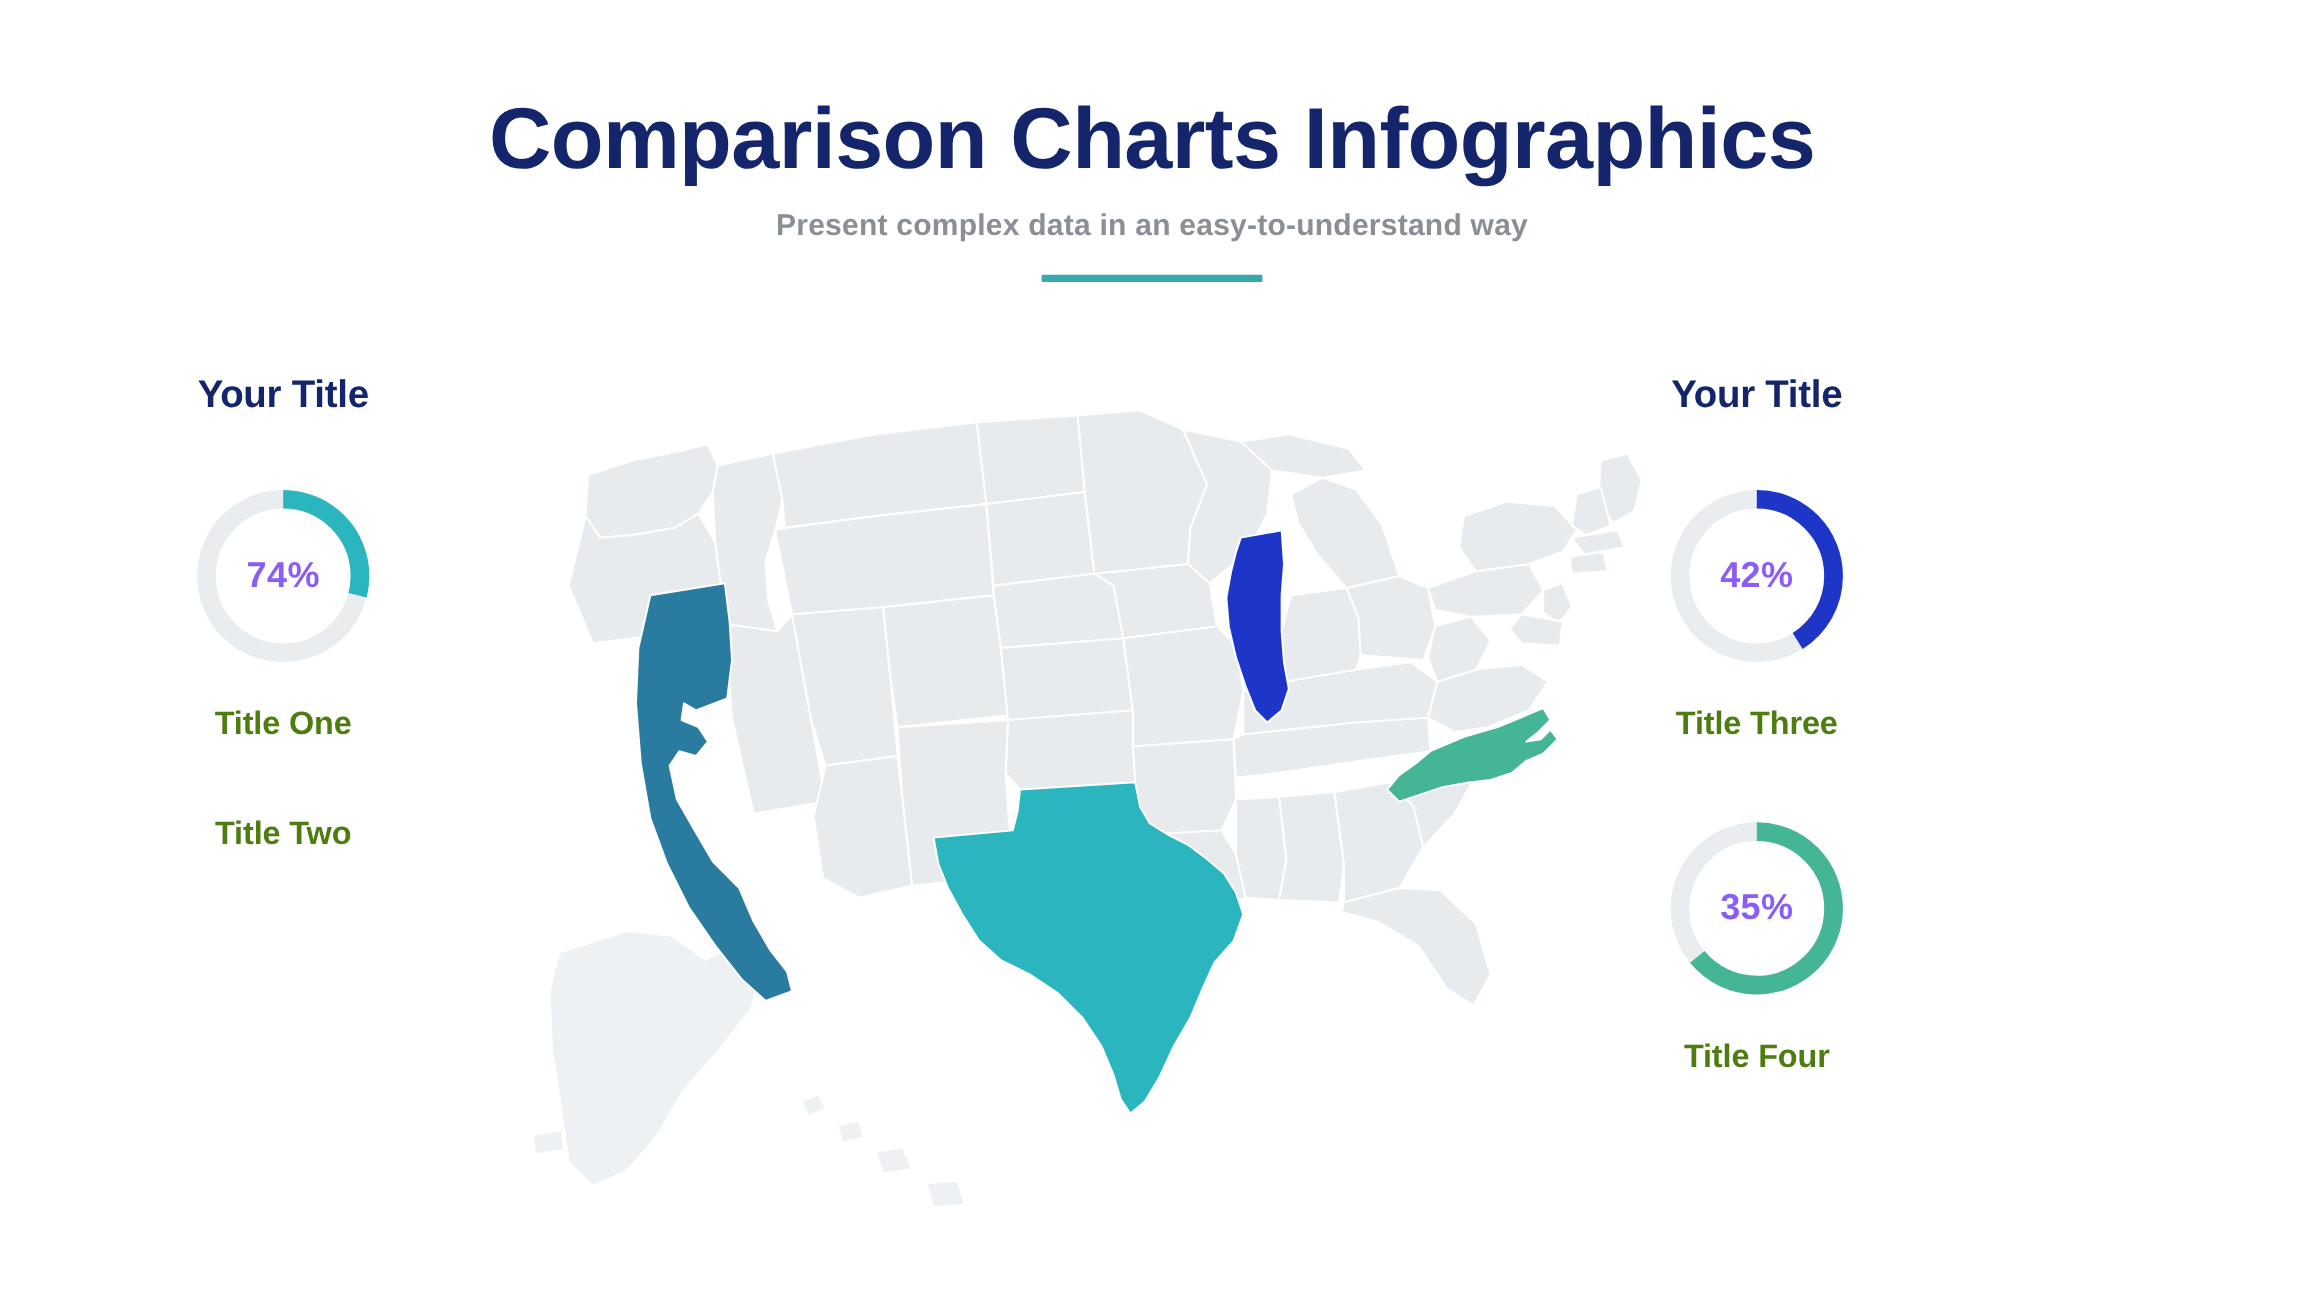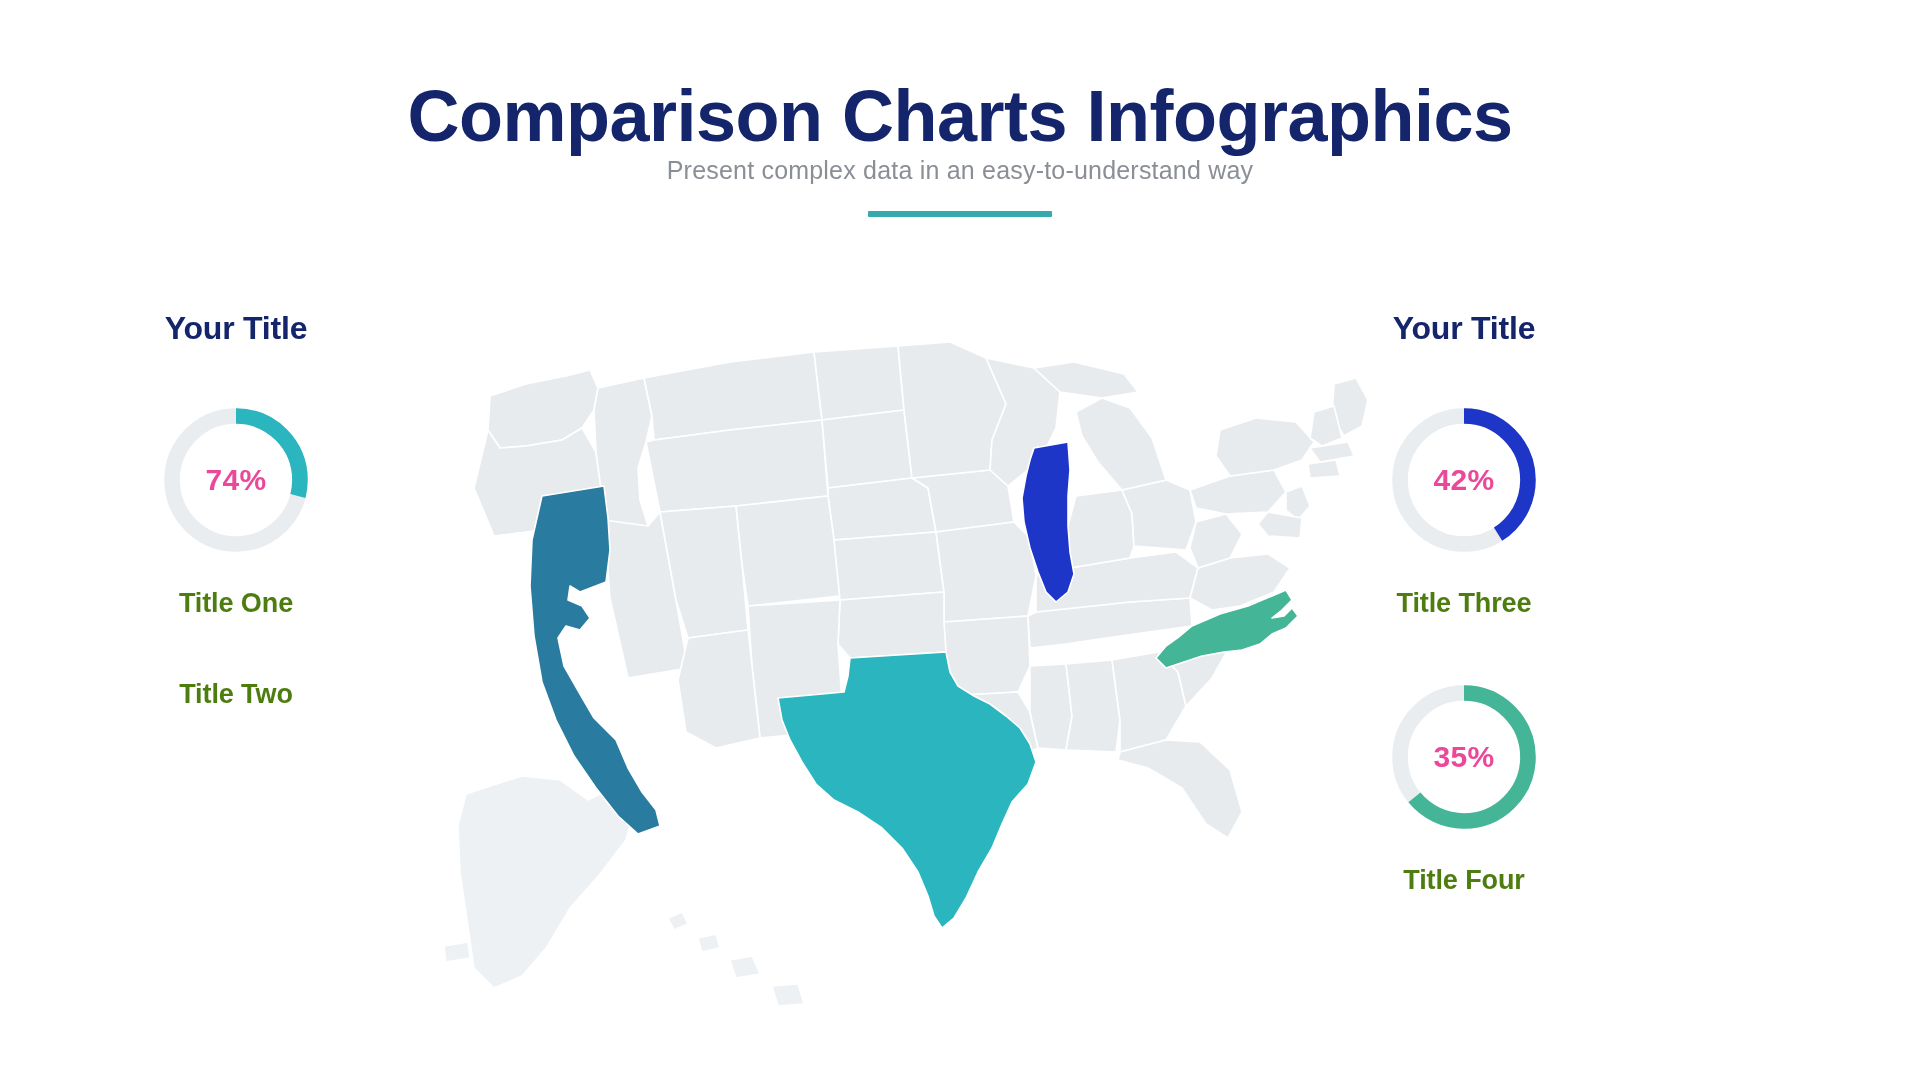--- a/index.html
+++ b/index.html
@@ -32,22 +32,23 @@
   .main-title {
     font-size: 72px;
     font-weight: 700;
     letter-spacing: -0.5px;
     color: #14256c;
     line-height: 1.08;
     white-space: nowrap;
   }
 
   .subtitle {
+    margin-top: 18px;
     font-size: 25px;
-    font-weight: 400;
+    font-weight: 700;
     color: #8a8f96;
     letter-spacing: 0.2px;
   }
 
   .divider {
     margin: 26px auto 0 auto;
     width: 184px;
     height: 6px;
     background: #35a9ae;
     border-radius: 1px;
@@ -93,21 +94,21 @@
   }
 
   .donut-value {
     position: absolute;
     inset: 0;
     display: flex;
     align-items: center;
     justify-content: center;
     font-size: 30px;
     font-weight: 700;
-    color: #ec4899;
+    color: #8b5cf6;
     letter-spacing: 0.3px;
     text-align: center;
   }
 
   .stat-label {
     margin-top: 30px;
     font-size: 27px;
     font-weight: 700;
     color: #4d7c0f;
     letter-spacing: -0.1px;

